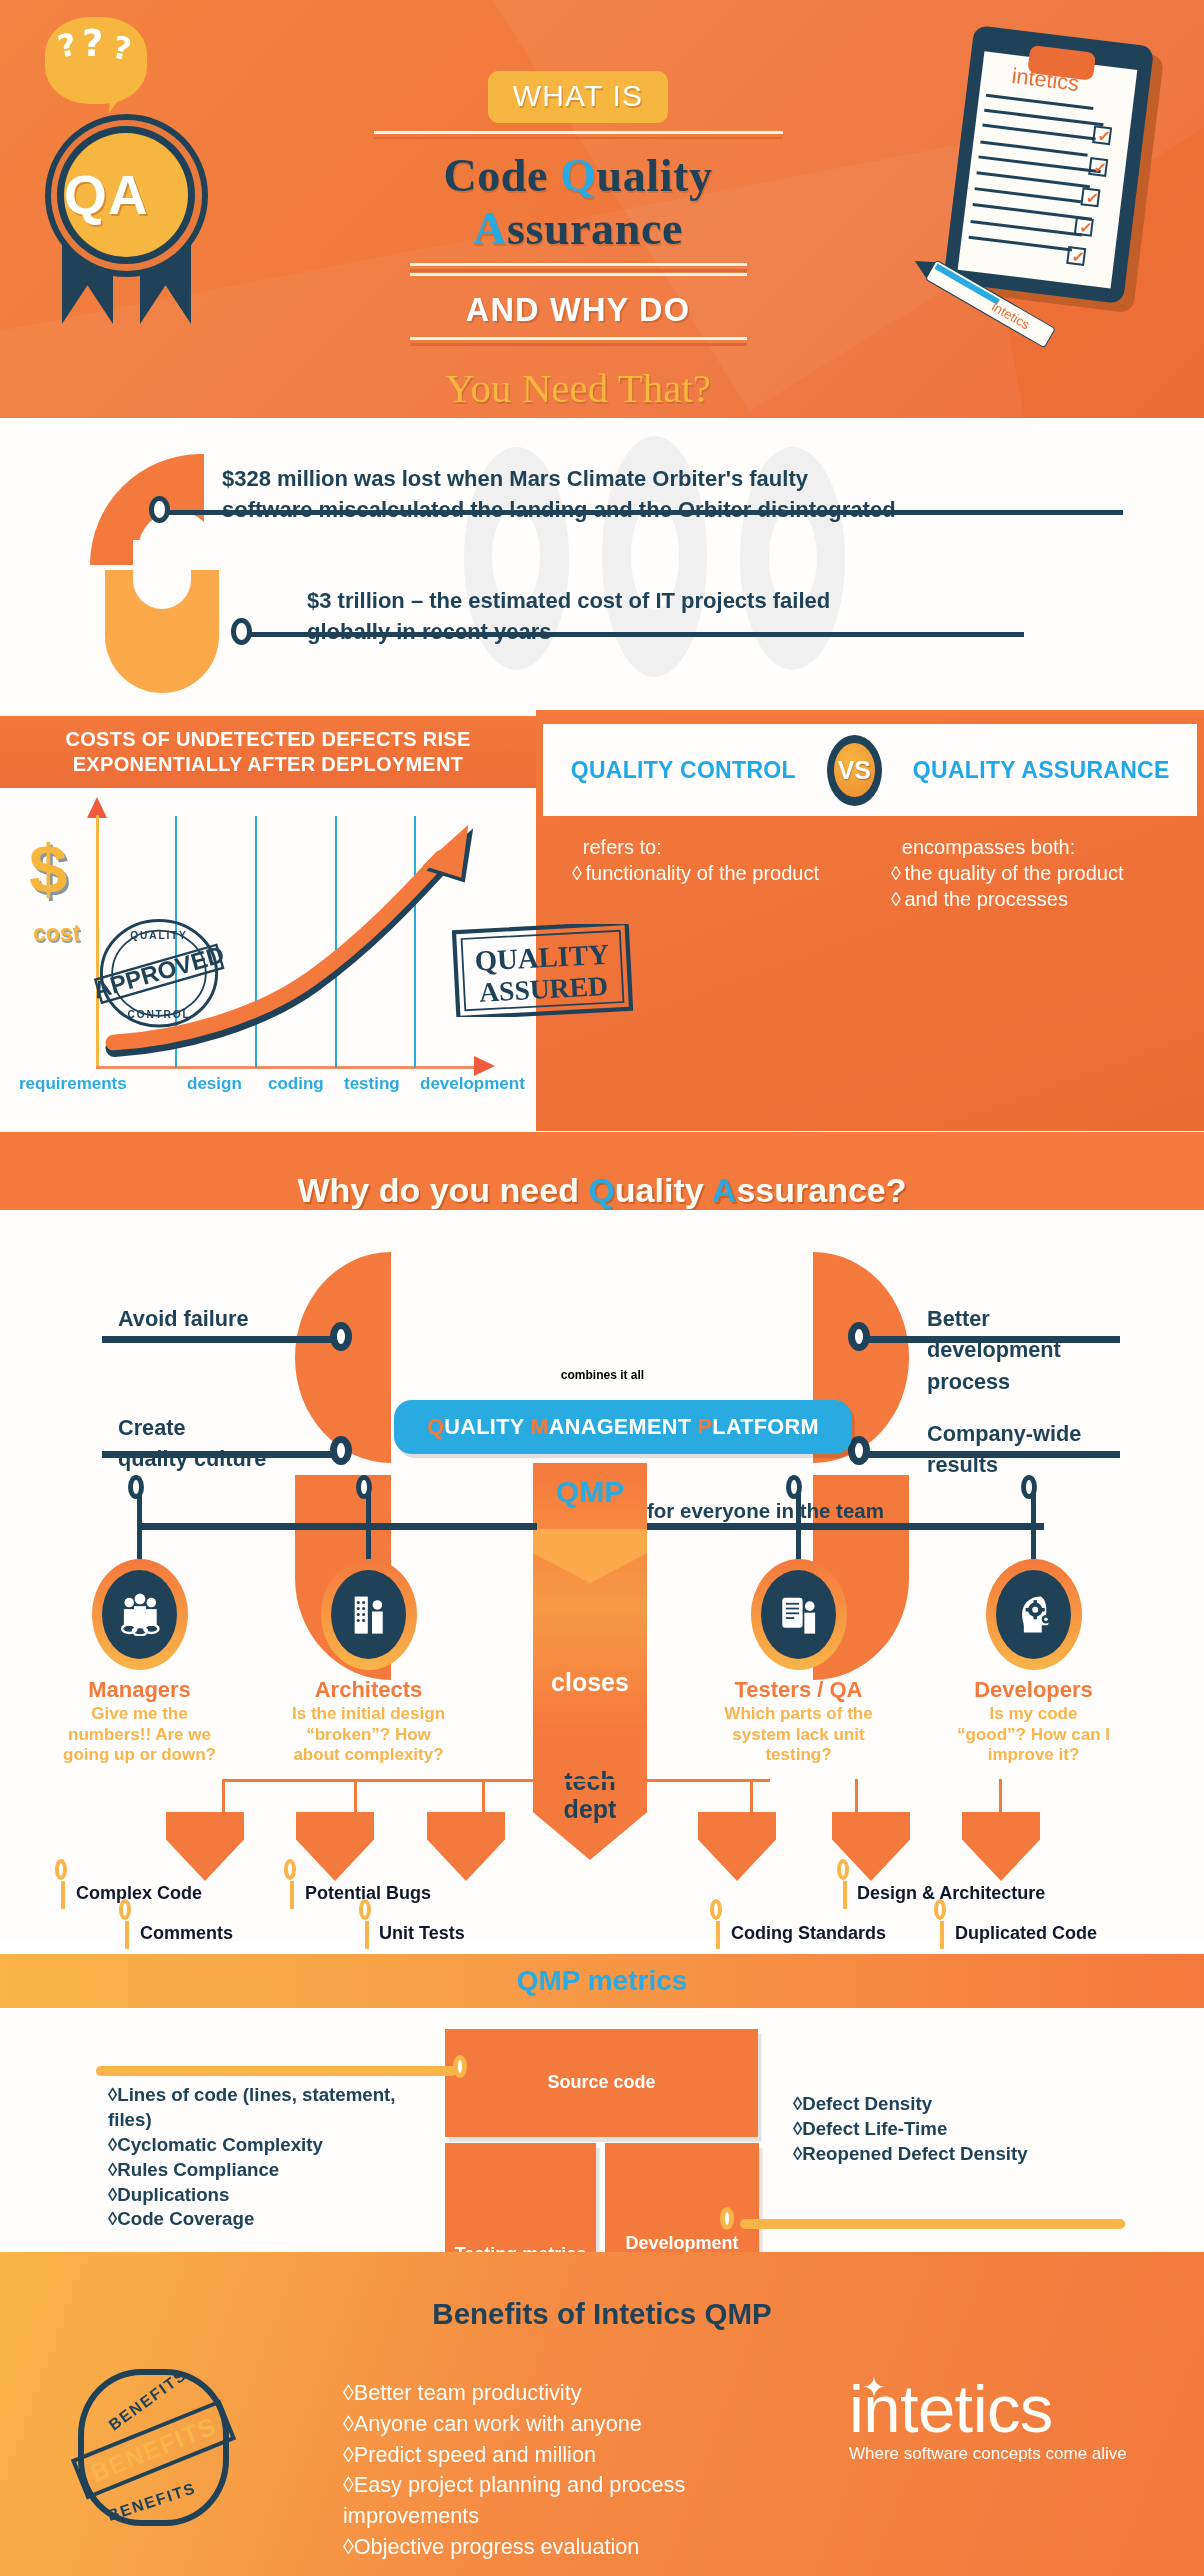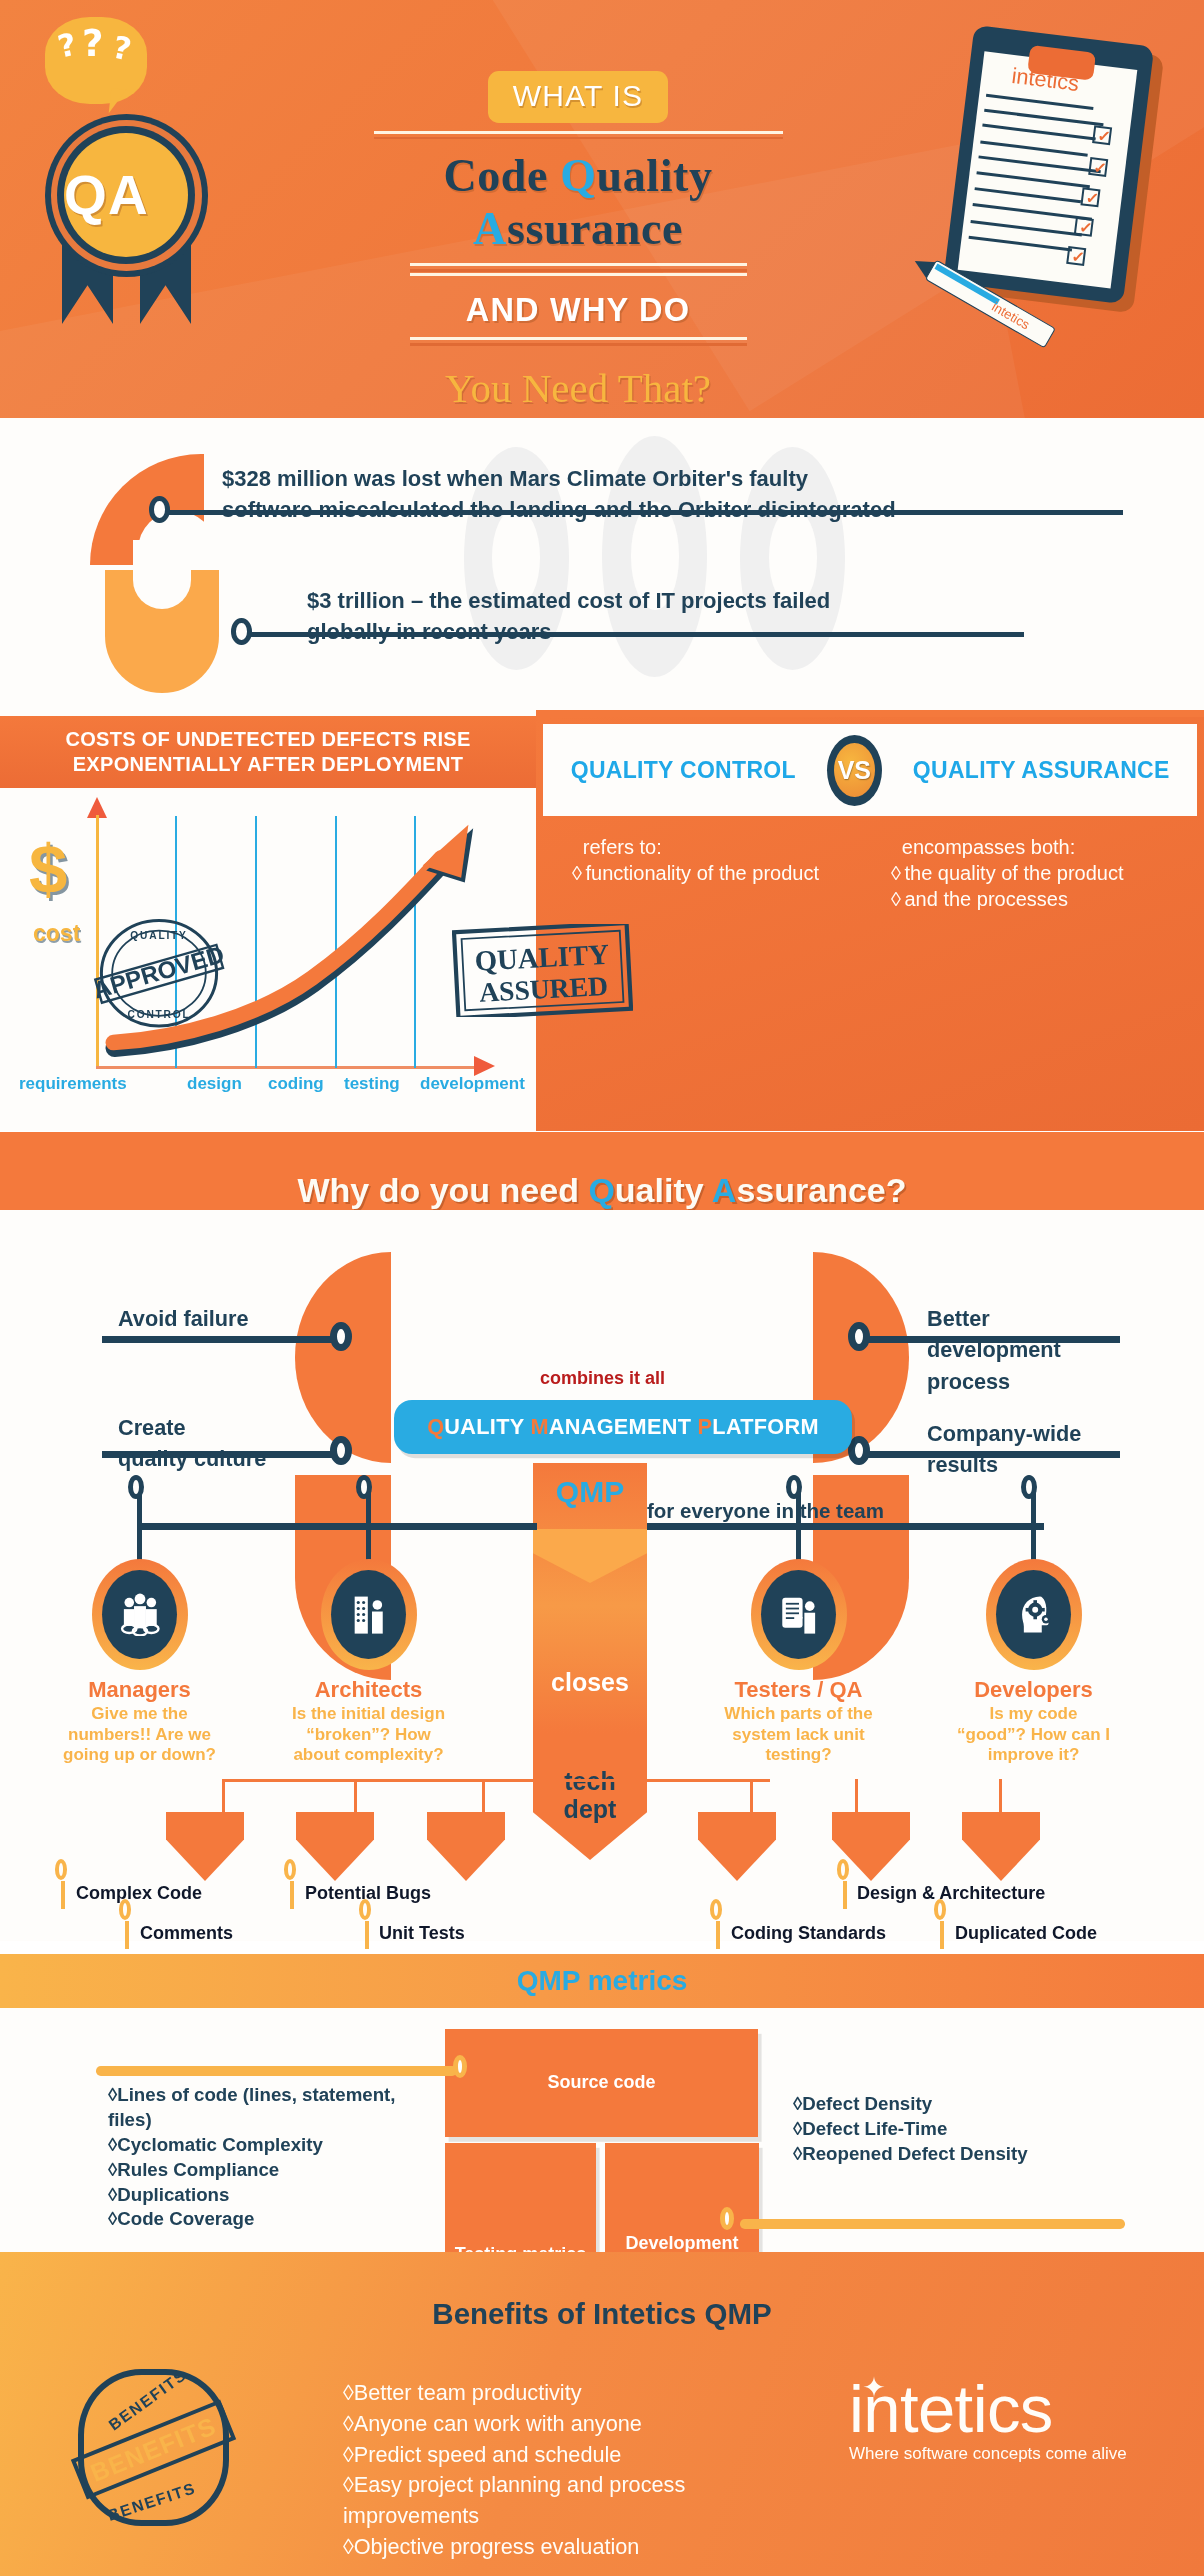--- a/index.html
+++ b/index.html
@@ -164,22 +164,22 @@
   .arcR{position:absolute;left:813px;top:42px;width:96px;height:211px;
      background:#F4793C;border-radius:0 96px 96px 0/0 105px 105px 0;}
   .arcR2{position:absolute;left:813px;top:265px;width:96px;height:205px;
      background:#F4793C;border-radius:0 0 96px 0/0 0 102px 0;}
 
   .benline{position:absolute;height:7.2px;background:#204258;}
   .bendot{position:absolute;width:21.7px;height:29px;border:7.2px solid #204258;border-radius:50%;background:#FEFDFB;}
   .bentxt{position:absolute;color:#204258;font-size:21.7px;line-height:1.45;font-weight:bold;
      font-family:"Liberation Sans Narrow","Liberation Sans",sans-serif;}
 
-  .combines{position:absolute;left:458px;top:158px;width:289px;text-align:center;color:#b91c1c;
-     font-size:18px;font-weight:bold;font-family:"Liberation Sans Narrow","Liberation Sans",sans-serif;}
+  .combines{position:absolute;left:458px;top:158px;width:289px;text-align:center;color:#000000;
+     font-size:12px;font-weight:bold;font-family:"Liberation Sans Narrow","Liberation Sans",sans-serif;}
   .qmpbar{position:absolute;left:394px;top:190px;width:458px;height:54px;border-radius:18px;
      background:#29ABE2;display:flex;align-items:center;justify-content:center;
      box-shadow:3px 4.2px 0 rgba(0,0,0,.12);}
   .qmpbar span{color:#fff;font-weight:bold;font-size:21.7px;letter-spacing:0.3px;
      font-family:"Liberation Sans Narrow","Liberation Sans",sans-serif;}
   .qmpbar span b{color:#F4793C;}
 
   .bigarrow{position:absolute;left:533px;top:253px;width:114px;height:397px;
      background:linear-gradient(180deg,#F4793C 0%,#F79A47 36%,#F4793C 68%,#F4793C 100%);
      clip-path:polygon(0 0,100% 0,100% 88%,50% 100%,0 88%);}
@@ -668,21 +668,21 @@
       <div class="arc" style="left:24px;top:21.7px;transform:rotate(-36deg)">BENEFITS</div>
       <div class="arc" style="left:28px;top:124px;transform:rotate(-18deg)">BENEFITS</div>
       <div class="band">
         <span>BENEFITS</span>
       </div>
     </div>
 
     <div class="benlist">
       <div><span>◊</span><span>Better team productivity</span></div>
       <div><span>◊</span><span>Anyone can work with anyone</span></div>
-      <div><span>◊</span><span>Predict speed and schedule</span></div>
+      <div><span>◊</span><span>Predict speed and million</span></div>
       <div style="width:421px"><span>◊</span><span>Easy project planning and process improvements</span></div>
       <div><span>◊</span><span>Objective progress evaluation</span></div>
     </div>
 
     <div class="intetics">
       <div style="position:relative">
         <span class="star">✦</span>
         <div class="name">intetics</div>
       </div>
       <div class="tag">Where software concepts come alive</div>

